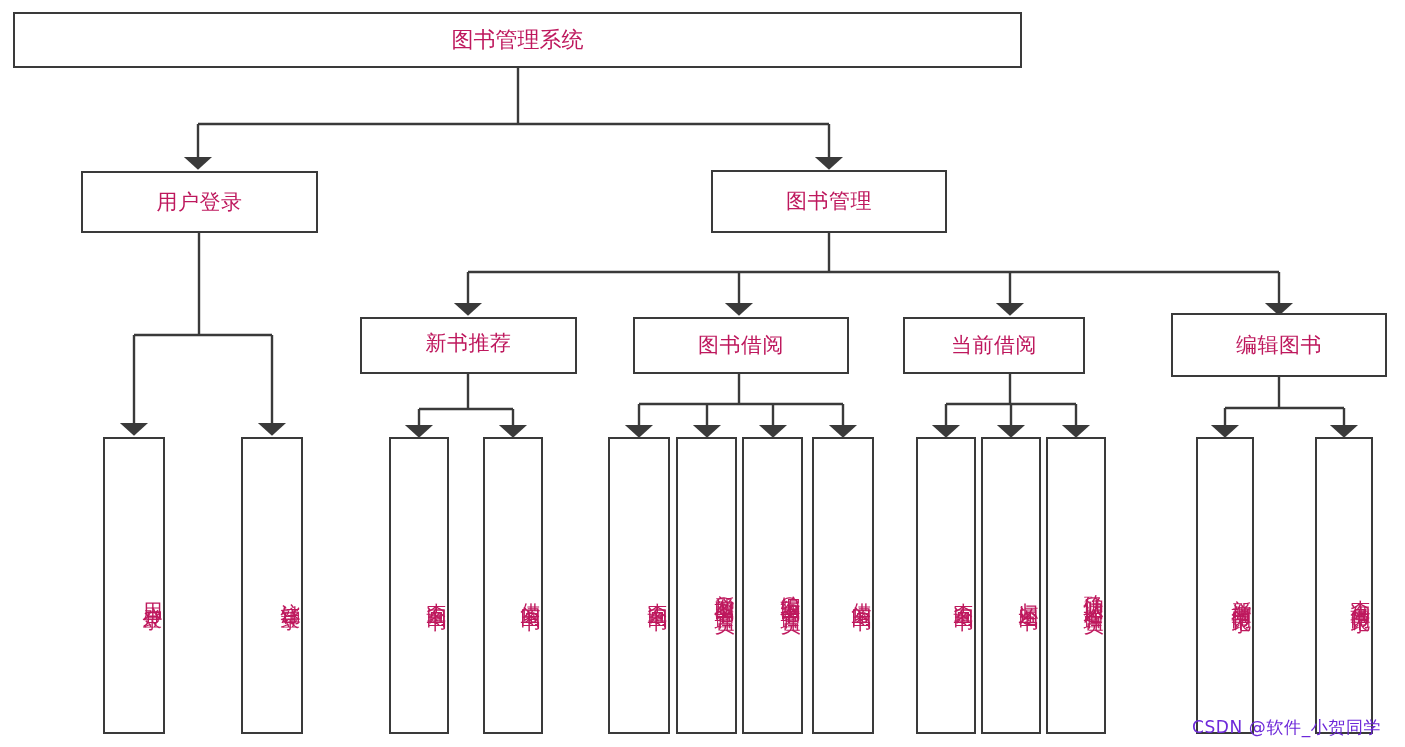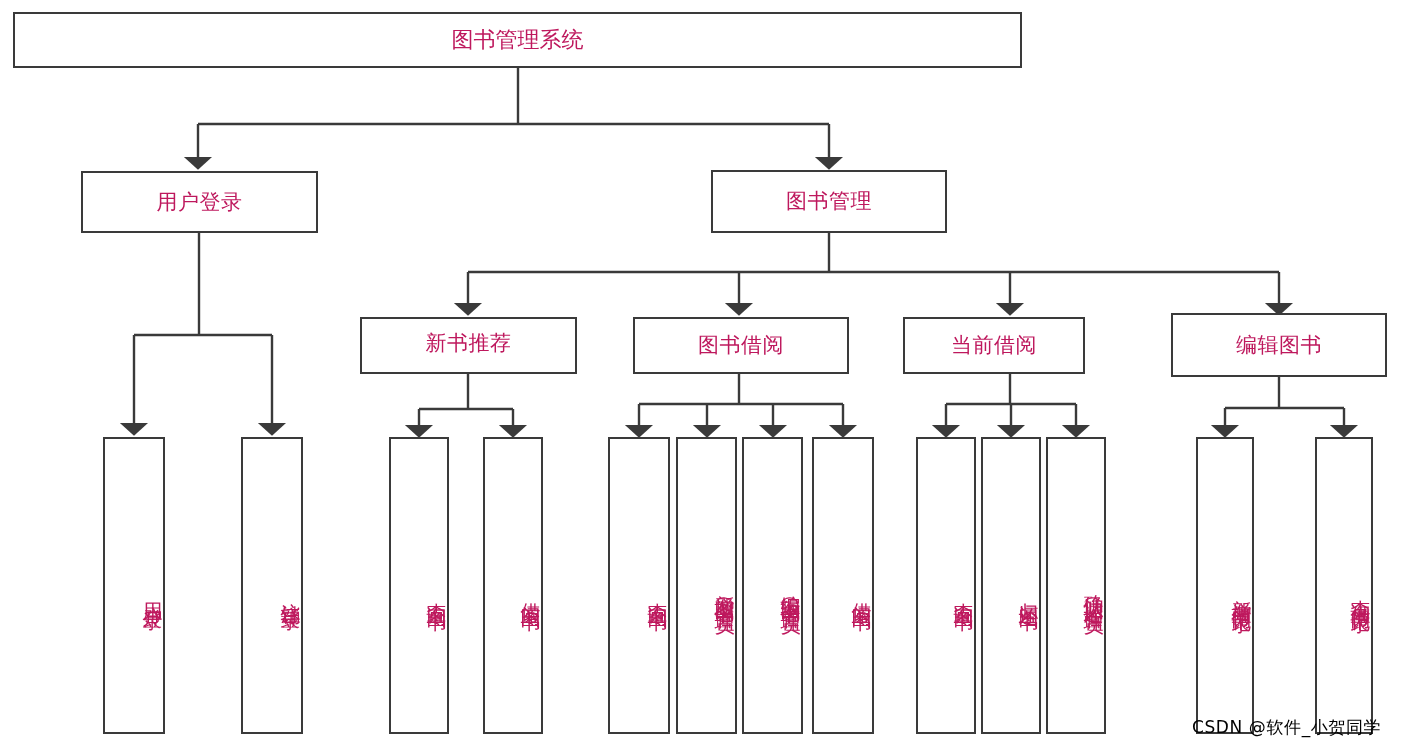--- a/index.html
+++ b/index.html
@@ -52,21 +52,21 @@
     line-height:1.05;
   }
   .node.v span{
     writing-mode:vertical-rl;
     text-orientation:upright;
     white-space:normal;
   }
   .watermark{
     position:absolute;
     font-size:17px;
-    color:#000000;
+    color:#6d28d9;
     letter-spacing:0.6px;
     white-space:nowrap;
     user-select:none;
   }
 </style>
 </head>
 <body>
 
 <div id="canvas">
 

